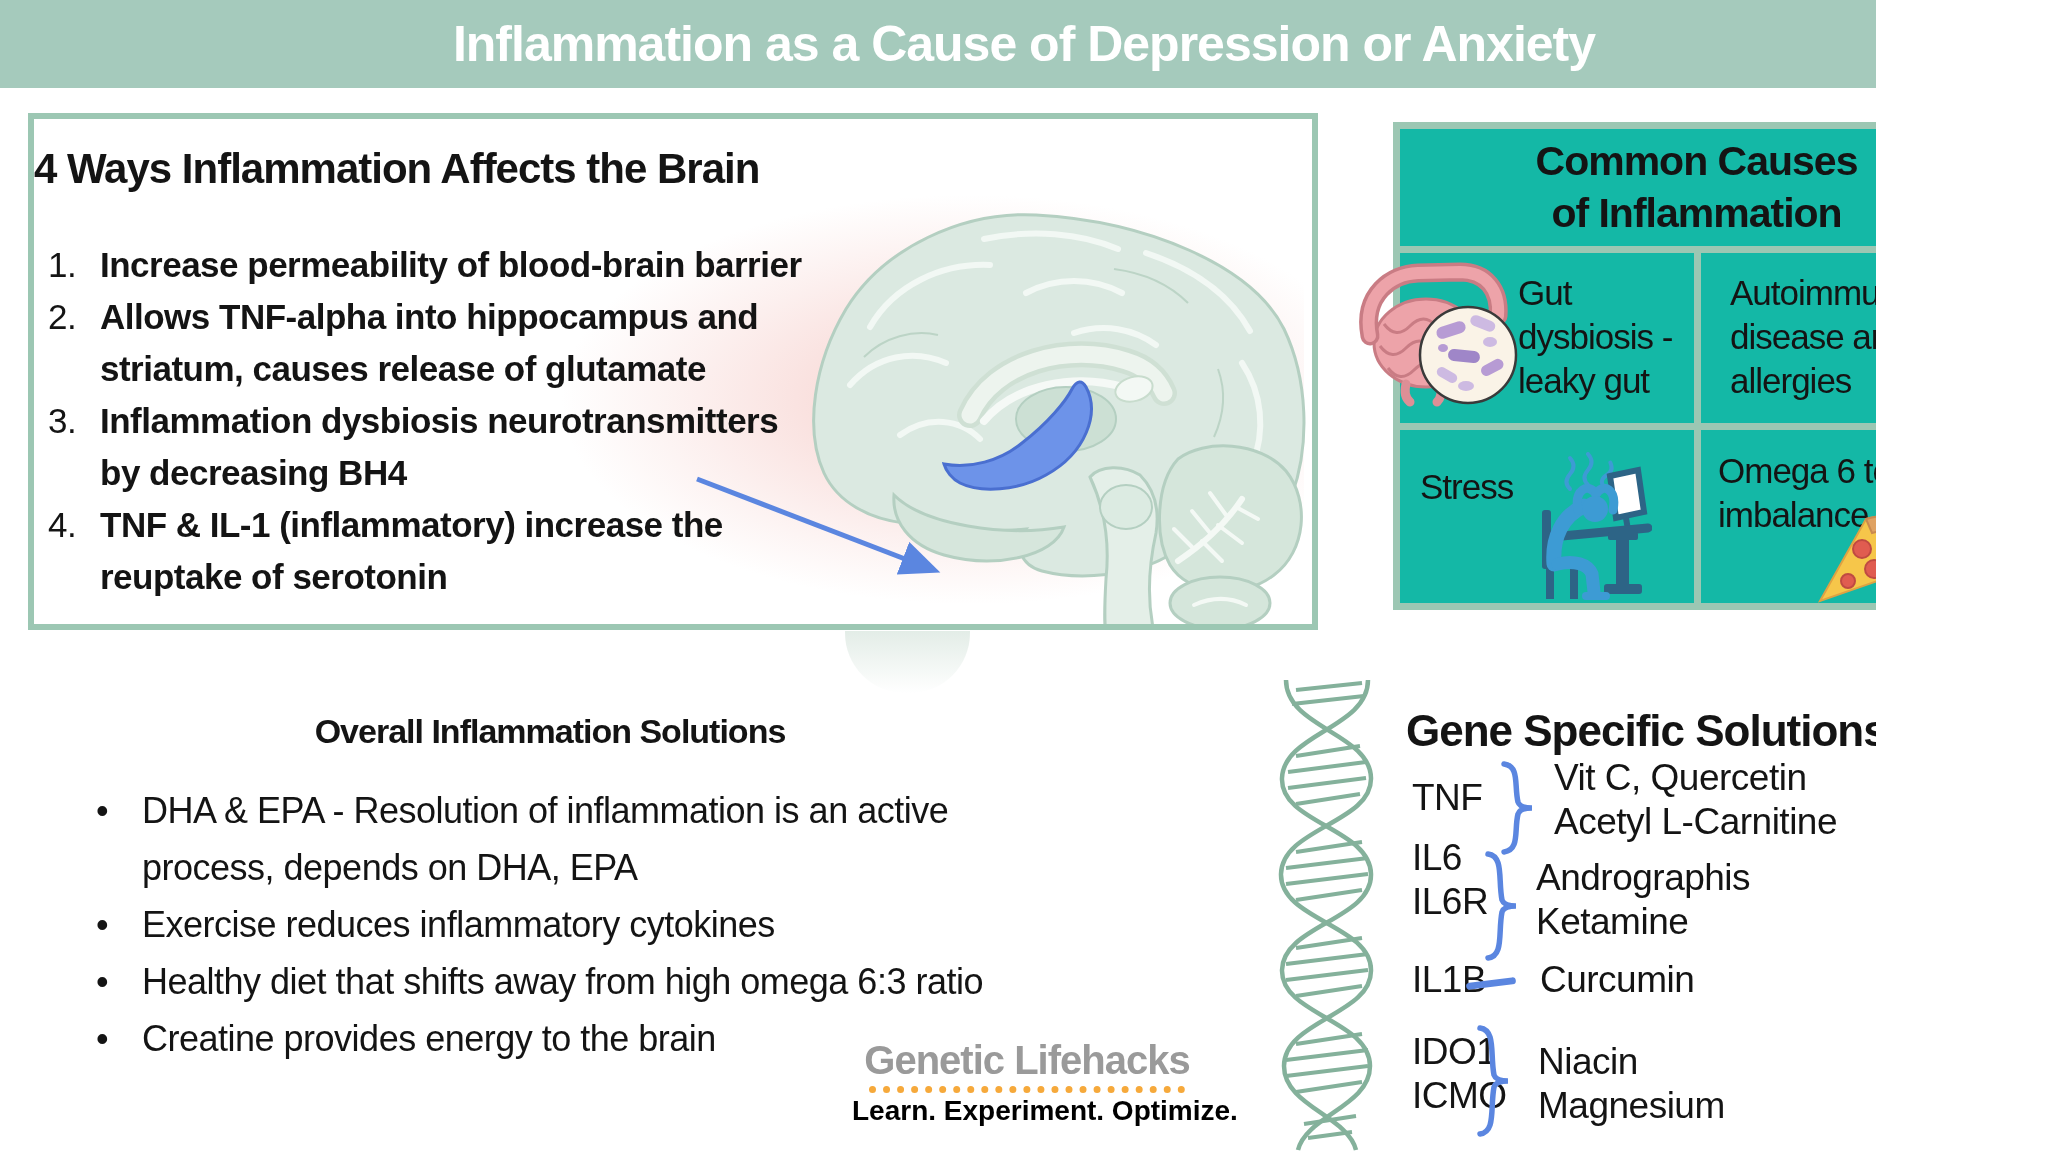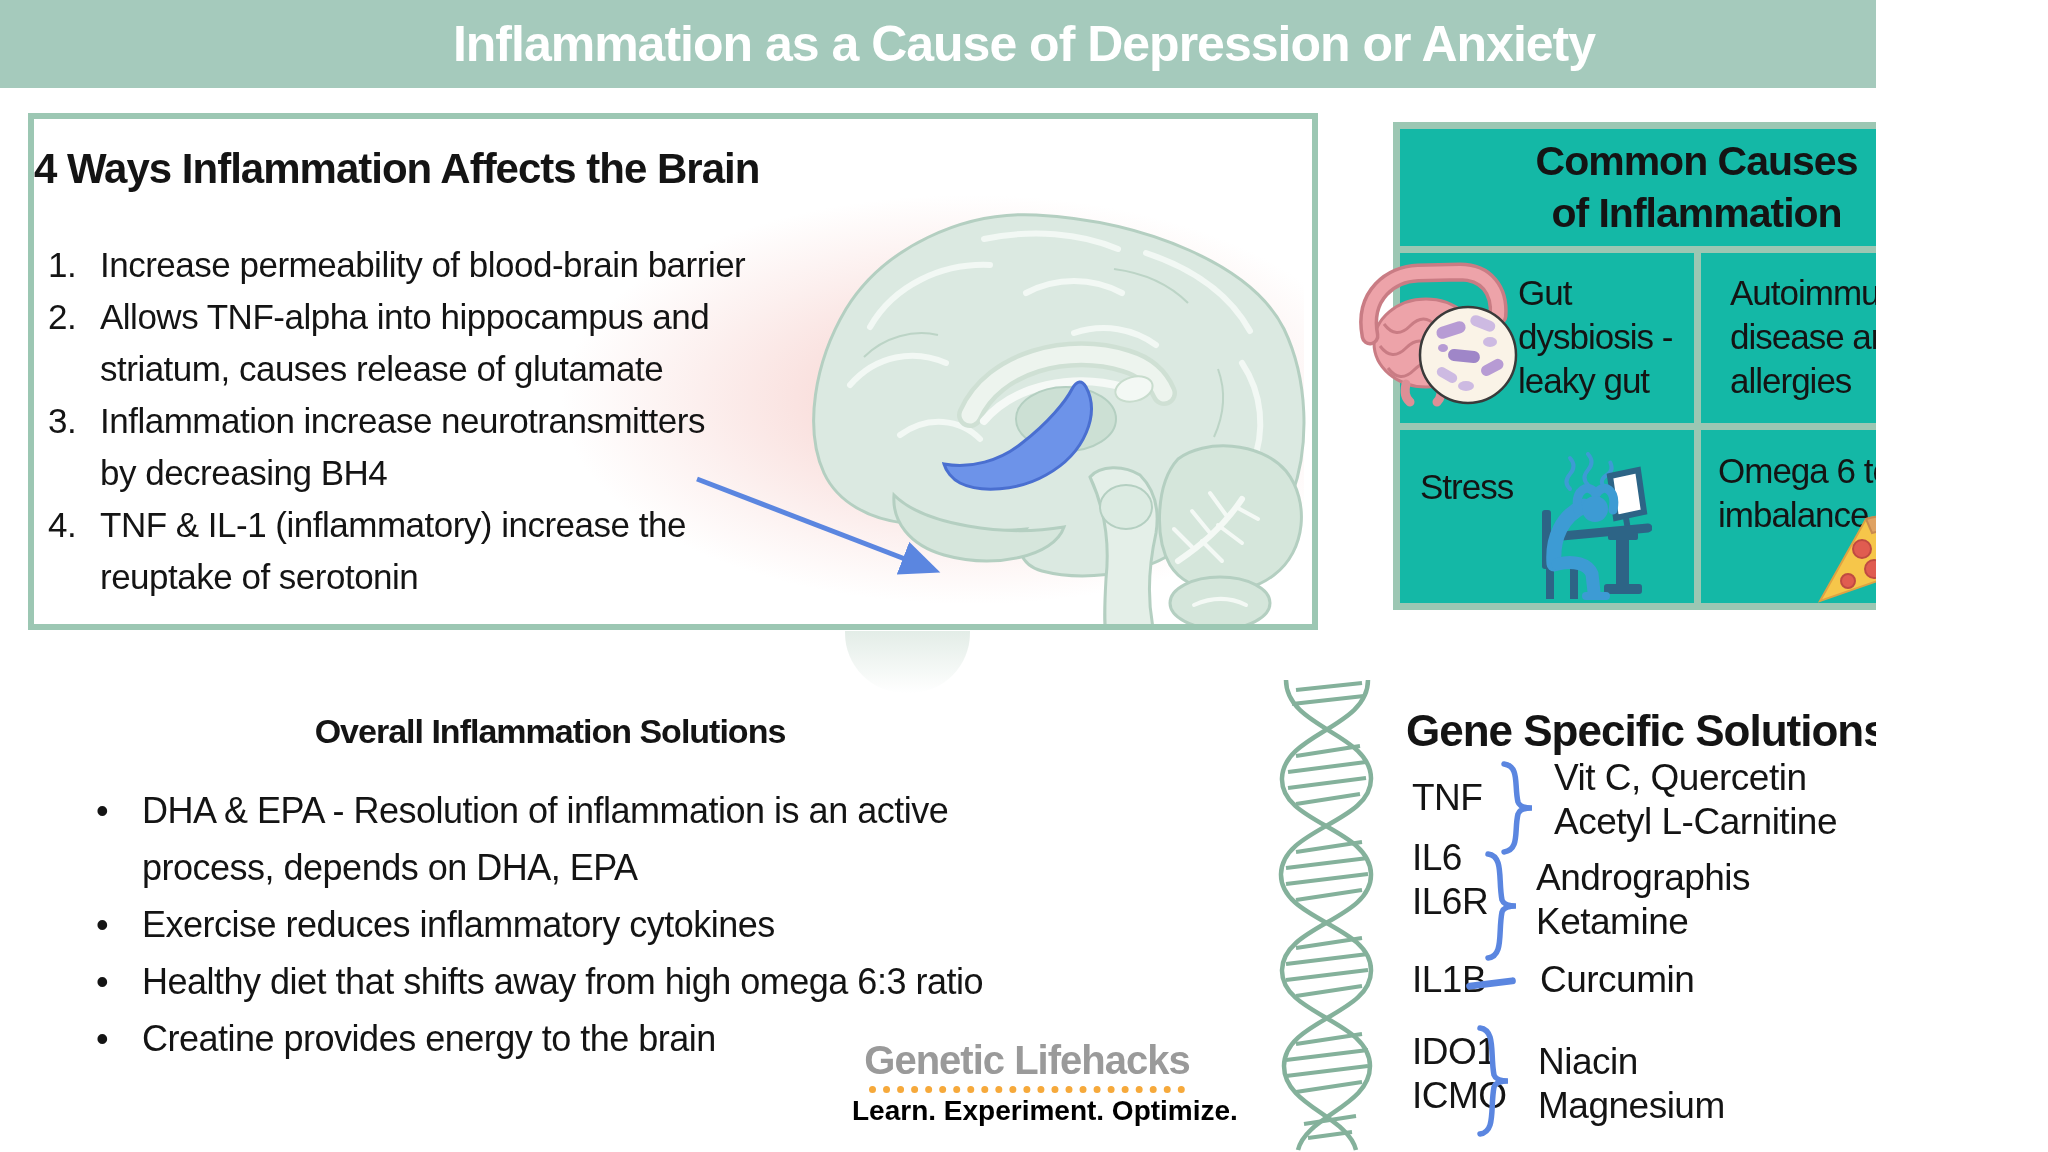--- a/index.html
+++ b/index.html
@@ -15,21 +15,21 @@
   .brain-box{position:absolute;left:28px;top:113px;width:1278px;height:505px;
              border:6px solid #9cc7b3;background:#ffffff;overflow:hidden;}
   .glow{position:absolute;left:390px;top:10px;width:880px;height:492px;
         background:radial-gradient(ellipse 58% 52% at 62% 55%, rgba(246,203,199,0.95) 0%,
                    rgba(250,228,226,0.55) 55%, rgba(255,255,255,0) 80%);}
   .brain-title{position:absolute;left:0;top:26px;width:100%;margin:0;
                font-size:42px;font-weight:bold;letter-spacing:-1px;}
   .brain-list{position:absolute;left:6px;top:120px;width:720px;}
   .bitem{display:flex;font-size:35px;line-height:52px;letter-spacing:-0.5px;}
   .bitem .num{flex:0 0 52px;padding-left:8px;}
-  .bline{display:block;white-space:nowrap;}
+  .bline{display:block;white-space:nowrap;font-weight:bold;}
   .brain-svg{position:absolute;left:740px;top:58px;}
   .arrow-svg{position:absolute;left:655px;top:334px;}
   .stem-fade{position:absolute;left:845px;top:631px;width:125px;height:62px;opacity:.8;
              background:linear-gradient(to bottom,#dce8e1,rgba(255,255,255,0));
              border-radius:0 0 60px 60px;}
 
   
   .causes{position:absolute;left:1393px;top:122px;width:593px;height:474px;
           border:7px solid #9cc7b3;background:#14b8a6;}
   .causes .hline1{position:absolute;left:0;top:117px;width:593px;height:7px;background:#9cc7b3;}
@@ -157,21 +157,21 @@
       <div class="bitem">
         <span class="num">2.</span>
         <span class="btext">
           <span class="bline">Allows TNF-alpha into hippocampus and</span>
           <span class="bline">striatum, causes release of glutamate</span>
         </span>
       </div>
       <div class="bitem">
         <span class="num">3.</span>
         <span class="btext">
-          <span class="bline">Inflammation increase neurotransmitters</span>
+          <span class="bline">Inflammation dysbiosis neurotransmitters</span>
           <span class="bline">by decreasing BH4</span>
         </span>
       </div>
       <div class="bitem">
         <span class="num">4.</span>
         <span class="btext">
           <span class="bline">TNF &amp; IL-1 (inflammatory) increase the</span>
           <span class="bline">reuptake of serotonin</span>
         </span>
       </div>

